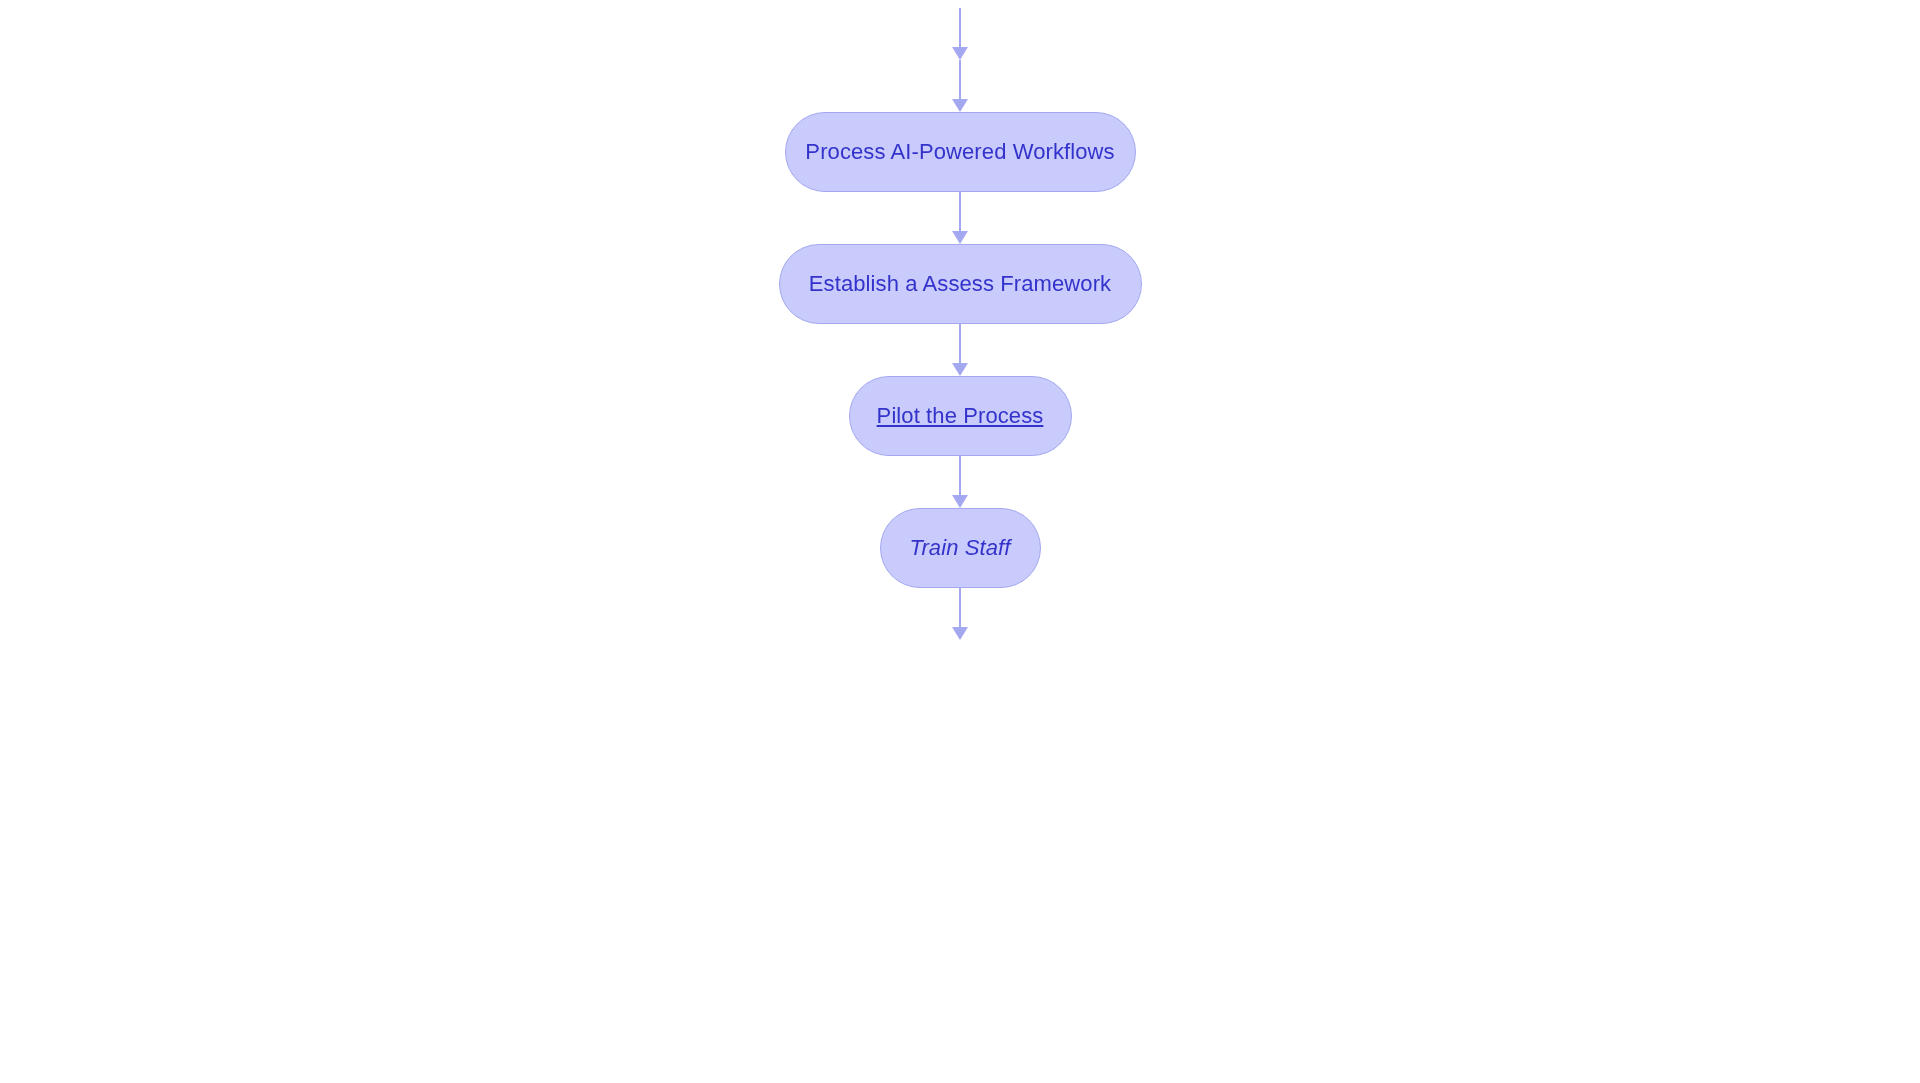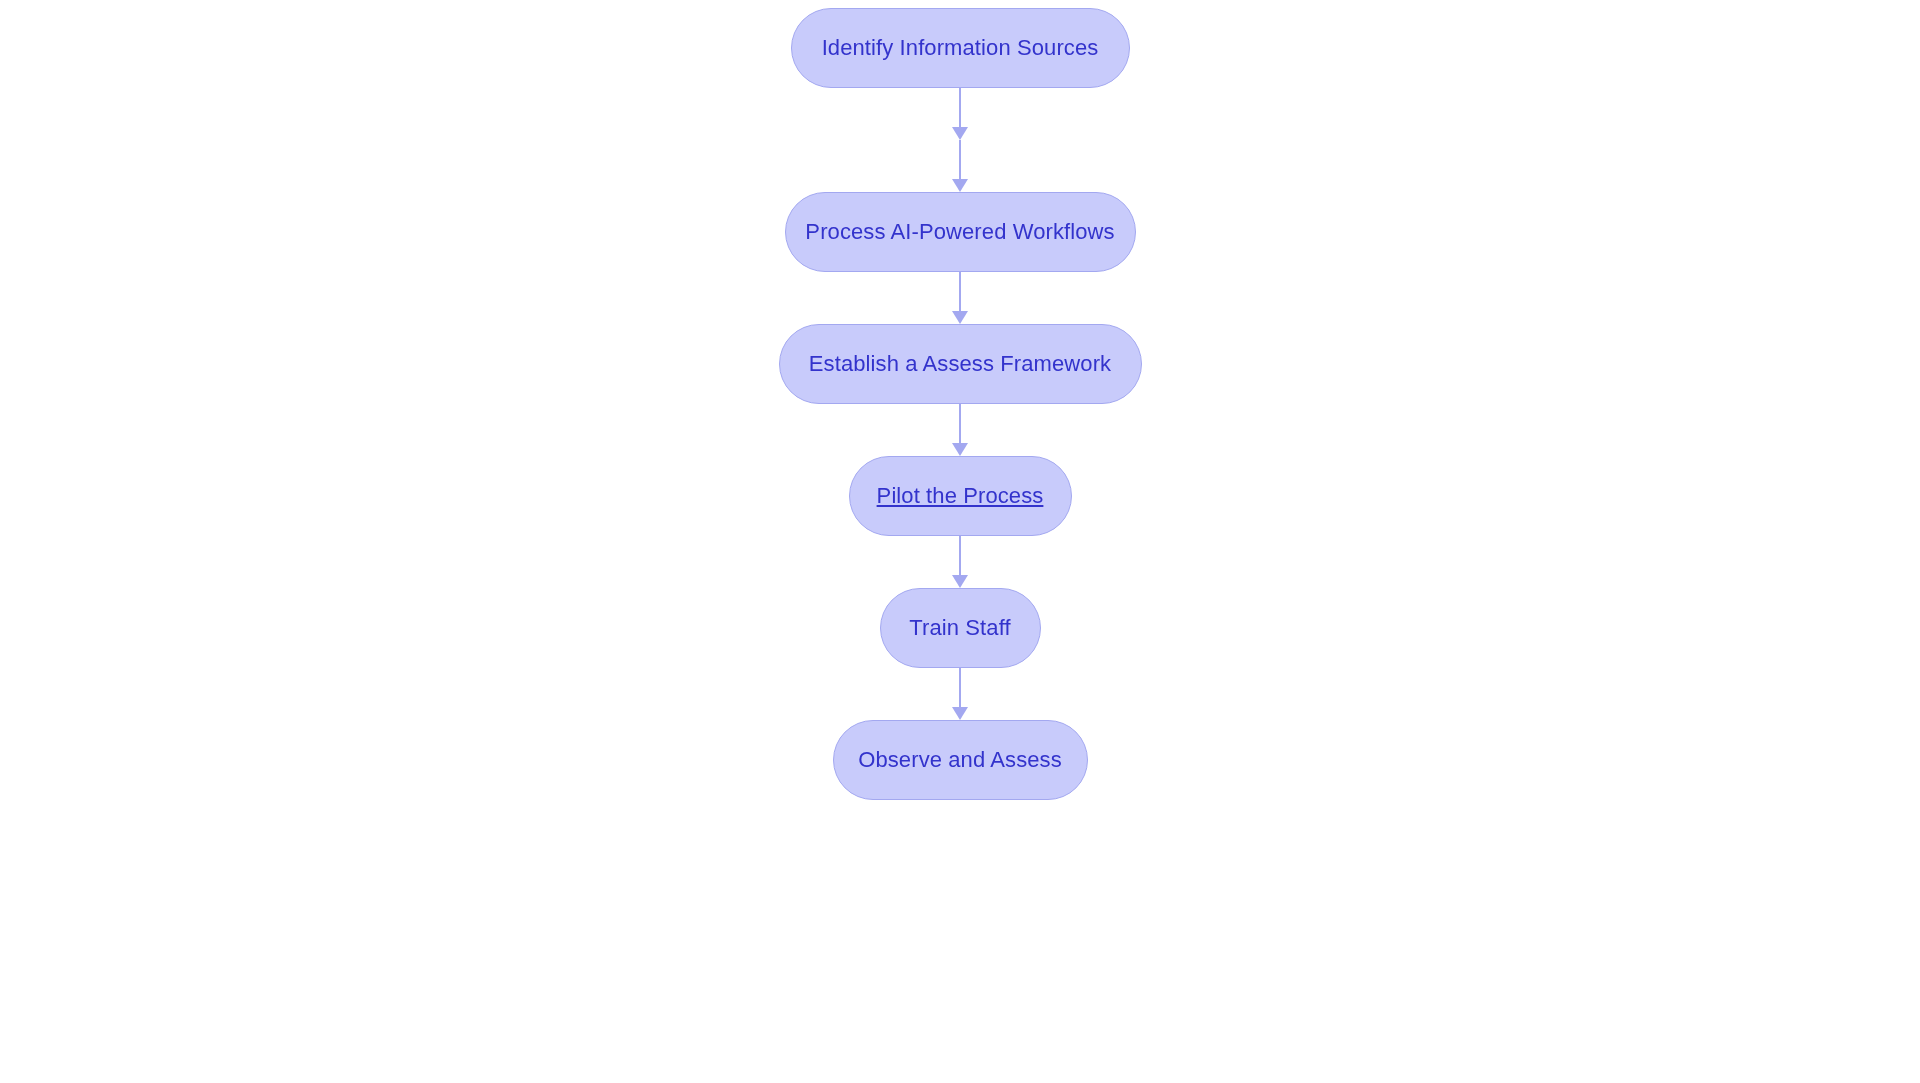--- a/index.html
+++ b/index.html
@@ -78,44 +78,41 @@
     border-top: 13px solid #a3a8f0;
     margin-top: -1px;
   }
 
   
   .w-n0 { width: 339px; }
   .w-n1 { width: 345px; }
   .w-n2 { width: 351px; }
   .w-n3 { width: 363px; }
   .w-n4 { width: 223px; text-decoration: underline; }
-  .w-n5 { width: 161px; }
+  .w-n5 { width: 161px; font-style: italic; }
   .w-n6 { width: 255px; }
 
   
   .g-0 { height: 52px; }
   .g-1 { height: 52px; }
   .g-2 { height: 52px; }
   .g-3 { height: 52px; }
   .g-4 { height: 52px; }
   .g-5 { height: 52px; }
 
   .spacer-top { height: 8px; flex: 0 0 auto; }
 </style>
 </head>
 <body>
 
 <div id="flowchart-canvas">
   <div class="flow-column">
 
     <div class="spacer-top"></div>
 
-    <div class="flow-node w-n0">
-      <span class="node-label">Identify Information Sources</span>
-    </div>
 
     <div class="flow-connector g-0">
       <div class="connector-line"></div>
       <div class="connector-head"></div>
     </div>
 
 
     <div class="flow-connector g-1">
       <div class="connector-line"></div>
       <div class="connector-head"></div>
@@ -150,18 +147,15 @@
 
     <div class="flow-node w-n5">
       <span class="node-label">Train Staff</span>
     </div>
 
     <div class="flow-connector g-5">
       <div class="connector-line"></div>
       <div class="connector-head"></div>
     </div>
 
-    <div class="flow-node w-n6">
-      <span class="node-label">Observe and Assess</span>
-    </div>
 
   </div>
 </div>
 
 </body></html>

